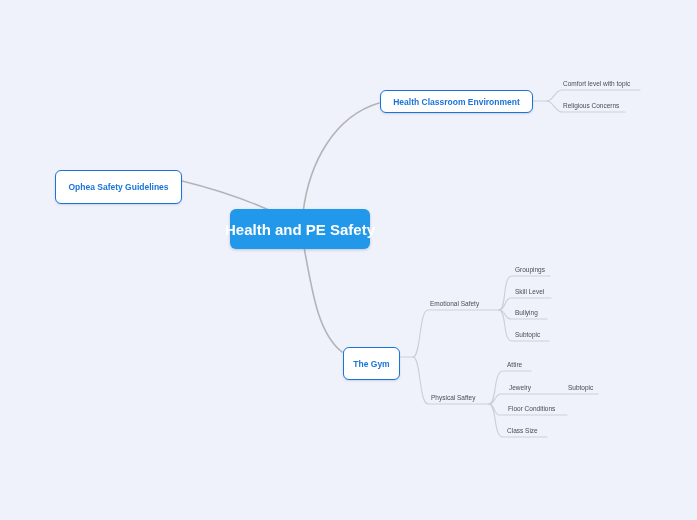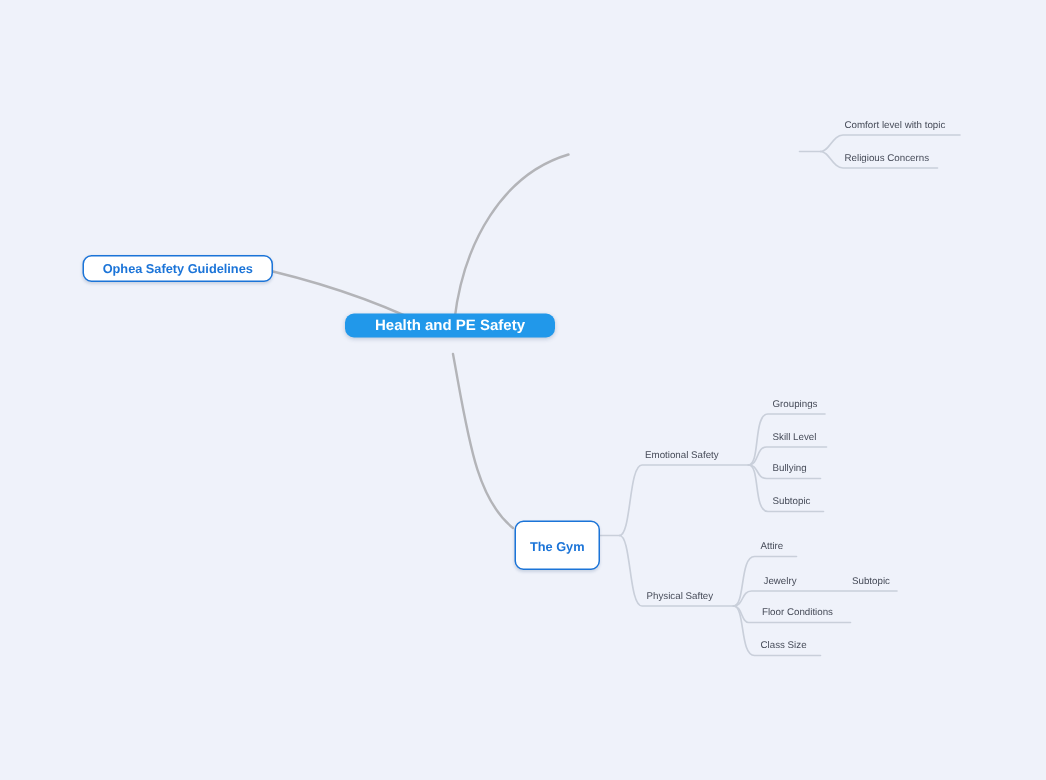--- a/index.html
+++ b/index.html
@@ -28,34 +28,34 @@
   .main-line{fill:none;stroke:var(--main-line);stroke-width:1.6;stroke-linecap:round;}
   .sub-line{fill:none;stroke:var(--sub-line);stroke-width:1.1;stroke-linecap:round;}
   .node{
     position:absolute;
     display:flex;align-items:center;justify-content:center;
     border-radius:6px;
     cursor:pointer;
     white-space:nowrap;
   }
   .node.root{
-    left:230px;top:209px;width:140px;height:16px;
+    left:230px;top:209px;width:140px;height:40px;
     background:var(--root-fill);
     color:var(--root-text);
-    font-size:10px;font-weight:bold;
+    font-size:15px;font-weight:bold;
     box-shadow:0 1px 3px rgba(40,70,120,.25);
   }
   .node.branch{
     background:var(--branch-fill);
     border:1.5px solid var(--branch-border);
     color:var(--branch-text);
     font-size:8.5px;font-weight:bold;
     box-shadow:0 1px 2px rgba(40,70,120,.18);
   }
-  .node.branch.ophea{left:55px;top:170px;width:127px;height:18px;}
+  .node.branch.ophea{left:55px;top:170px;width:127px;height:34px;}
   .node.branch.hce{left:380px;top:90px;width:153px;height:23px;}
   .node.branch.gym{left:343px;top:347px;width:57px;height:33px;}
   .leaf{
     position:absolute;
     font-size:6.5px;line-height:10px;
     color:var(--leaf-text);
     white-space:nowrap;
     cursor:pointer;
   }
   .lf-comfort{left:563px;top:79px;}
@@ -98,20 +98,21 @@
 
     <path class="sub-line" d="M 489 404 C 497 404 493 371 503 371 L 531 371"></path>
     <path class="sub-line" d="M 489 404 C 496 404 494 394 501 394 L 598 394"></path>
     <path class="sub-line" d="M 489 404 C 495 404 494 415 499 415 L 567 415"></path>
     <path class="sub-line" d="M 489 404 C 497 404 493 437 503 437 L 547 437"></path>
   </svg>
 
   <div class="node root">Health and PE Safety</div>
 
   <div class="node branch ophea">Ophea Safety Guidelines</div>
+  <div class="node branch hce">Health Classroom Environment</div>
   <div class="node branch gym">The Gym</div>
 
   <span class="leaf lf-comfort">Comfort level with topic</span>
   <span class="leaf lf-religious">Religious Concerns</span>
 
   <span class="leaf lf-emotional">Emotional Safety</span>
   <span class="leaf lf-groupings">Groupings</span>
   <span class="leaf lf-skill">Skill Level</span>
   <span class="leaf lf-bullying">Bullying</span>
   <span class="leaf lf-subtopic1">Subtopic</span>

